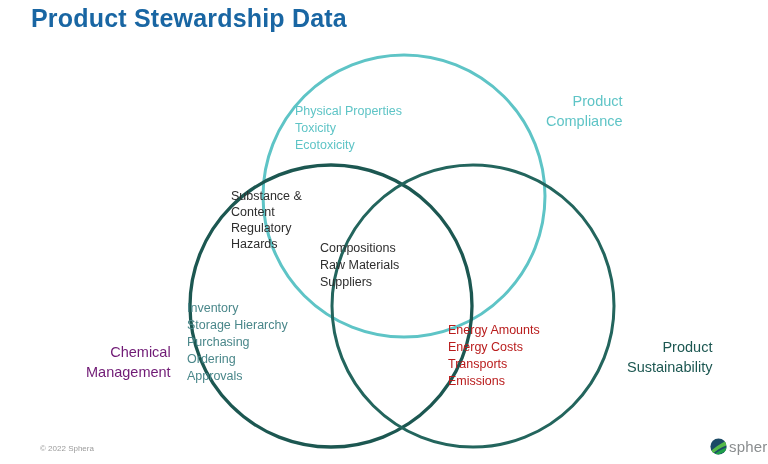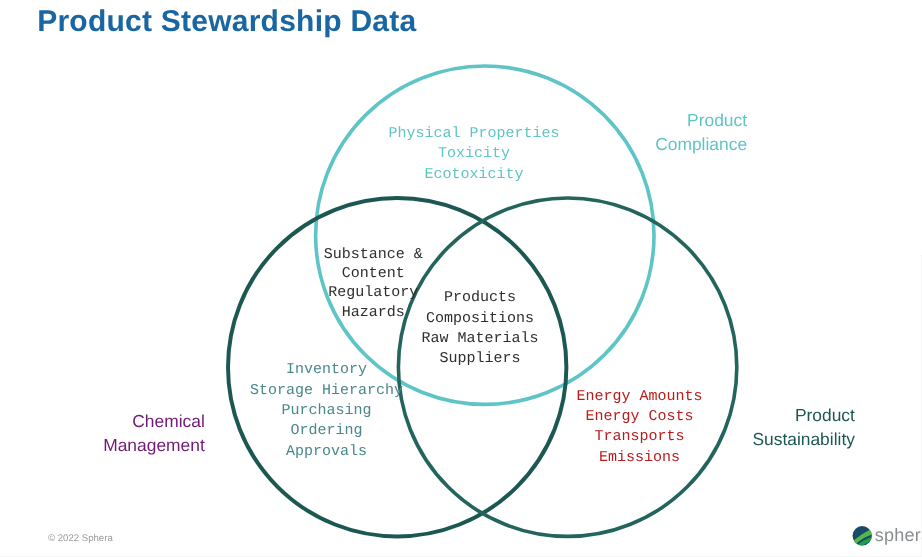--- a/index.html
+++ b/index.html
@@ -5,23 +5,23 @@
   html,body{margin:0;padding:0;background:#e8e8e8;font-family:"Liberation Sans",sans-serif;}
   .slide{
     position:relative;width:768px;height:464px;background:#ffffff;overflow:hidden;padding-left:12px;
     -webkit-font-smoothing:antialiased;
   }
   .page-title{
     position:absolute;left:31px;top:4px;margin:0;
     font-size:25px;font-weight:bold;color:#1966A3;letter-spacing:0.2px;
   }
   .venn{position:absolute;left:0;top:0;}
-  .txt{position:absolute;text-align:center;font-size:12.5px;line-height:17px;font-family:Liberation Mono, monospace;}
+  .txt{position:absolute;font-size:12.5px;line-height:17px;}
   .region-compliance-only{left:295px;top:103px;width:200px;color:#5EC4C6;}
-  .region-substance{left:231px;top:204px;width:160px;line-height:16px;color:#2E2E2E;}
+  .region-substance{left:231px;top:188px;width:160px;line-height:16px;color:#2E2E2E;}
   .region-center{left:320px;top:240px;width:160px;color:#2E2E2E;}
   .region-chemical-only{left:187px;top:300px;width:170px;color:#4A878A;}
   .region-sustain-only{left:448px;top:322px;width:170px;color:#b91c1c;}
   .circle-label{
     position:absolute;font-size:14.5px;line-height:20px;text-align:right;
     white-space:pre-line;
   }
   .label-compliance{left:546px;top:91px;color:#5EC4C6;}
   .label-chemical{left:86px;top:342px;color:#701a75;}
   .label-sustainability{left:627px;top:337px;color:#1C5751;}
@@ -53,21 +53,20 @@
   </div>
 
   <div class="txt region-substance">
     <div>Substance &amp;</div>
     <div>Content</div>
     <div>Regulatory</div>
     <div>Hazards</div>
   </div>
 
   <div class="txt region-center">
-    <div>Products</div>
     <div>Compositions</div>
     <div>Raw Materials</div>
     <div>Suppliers</div>
   </div>
 
   <div class="txt region-chemical-only">
     <div>Inventory</div>
     <div>Storage Hierarchy</div>
     <div>Purchasing</div>
     <div>Ordering</div>

